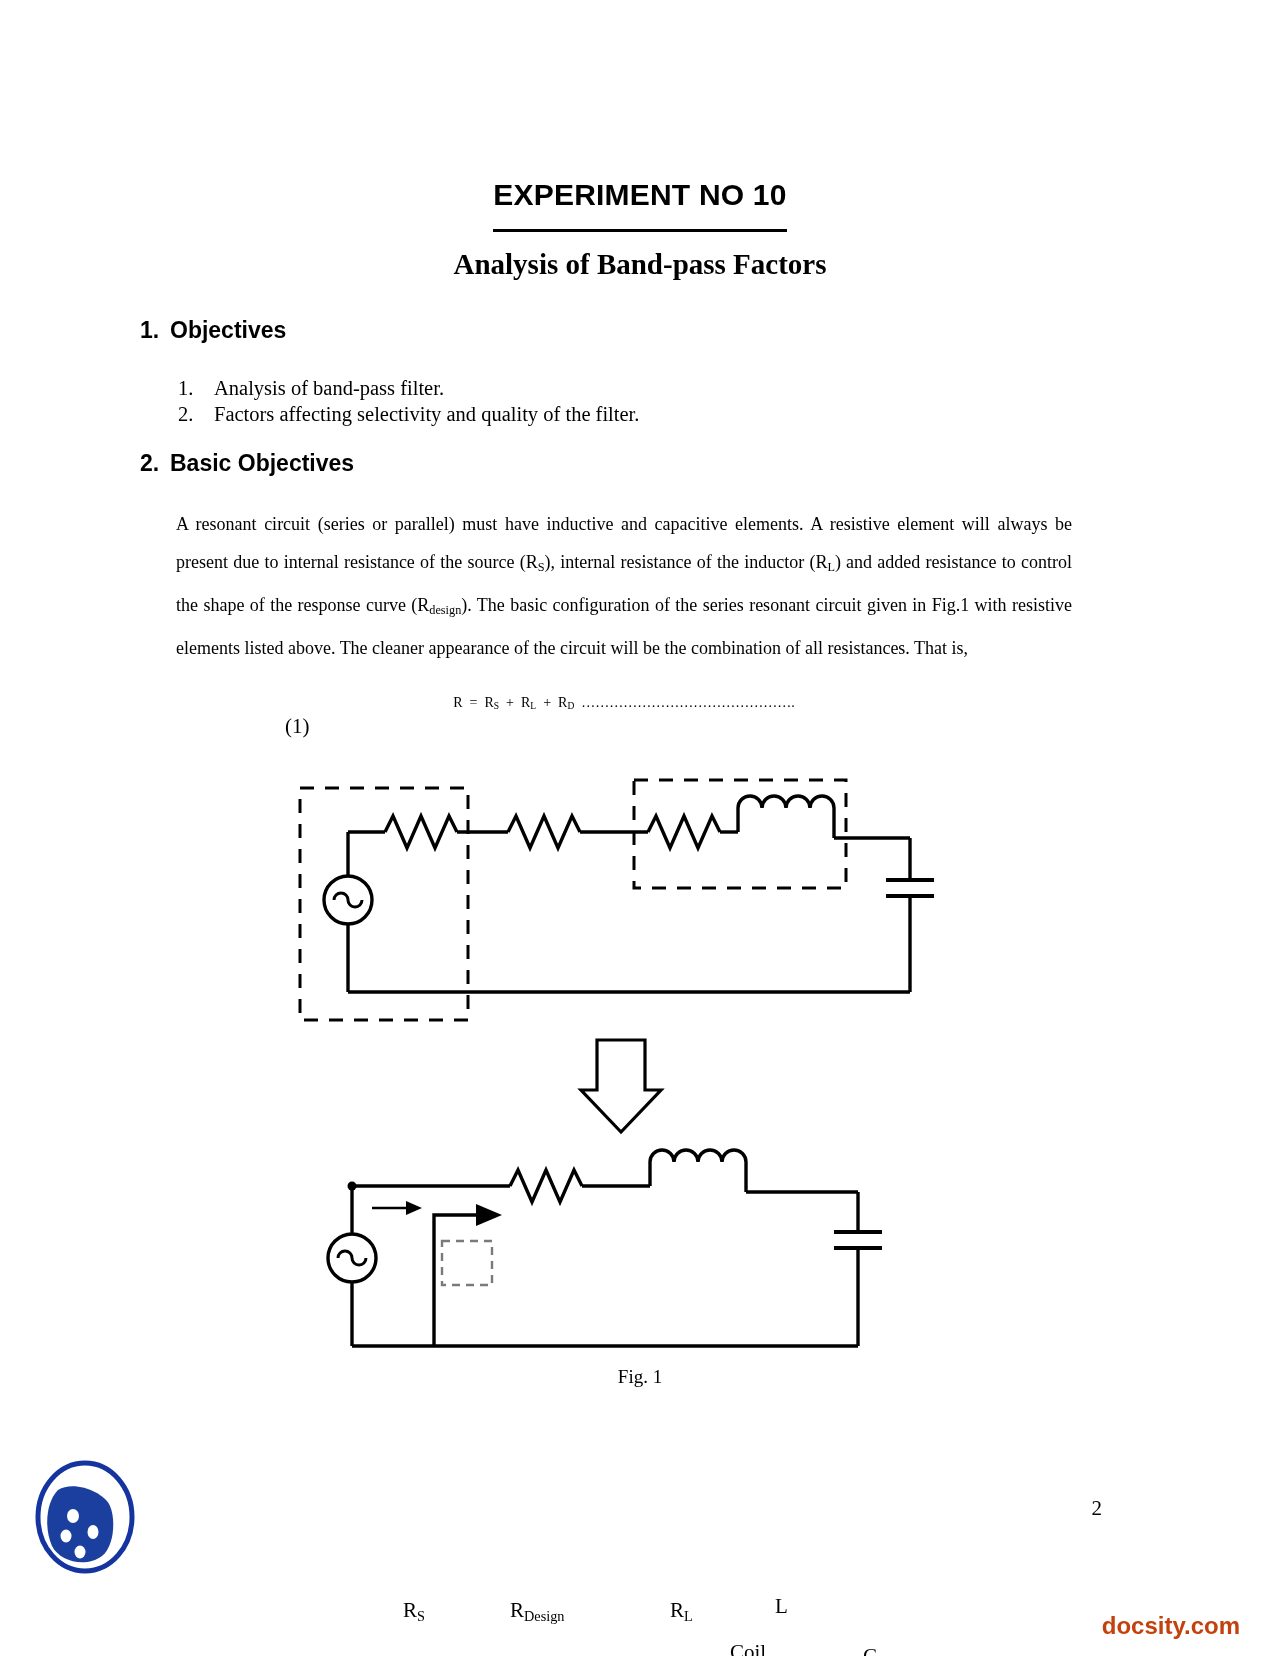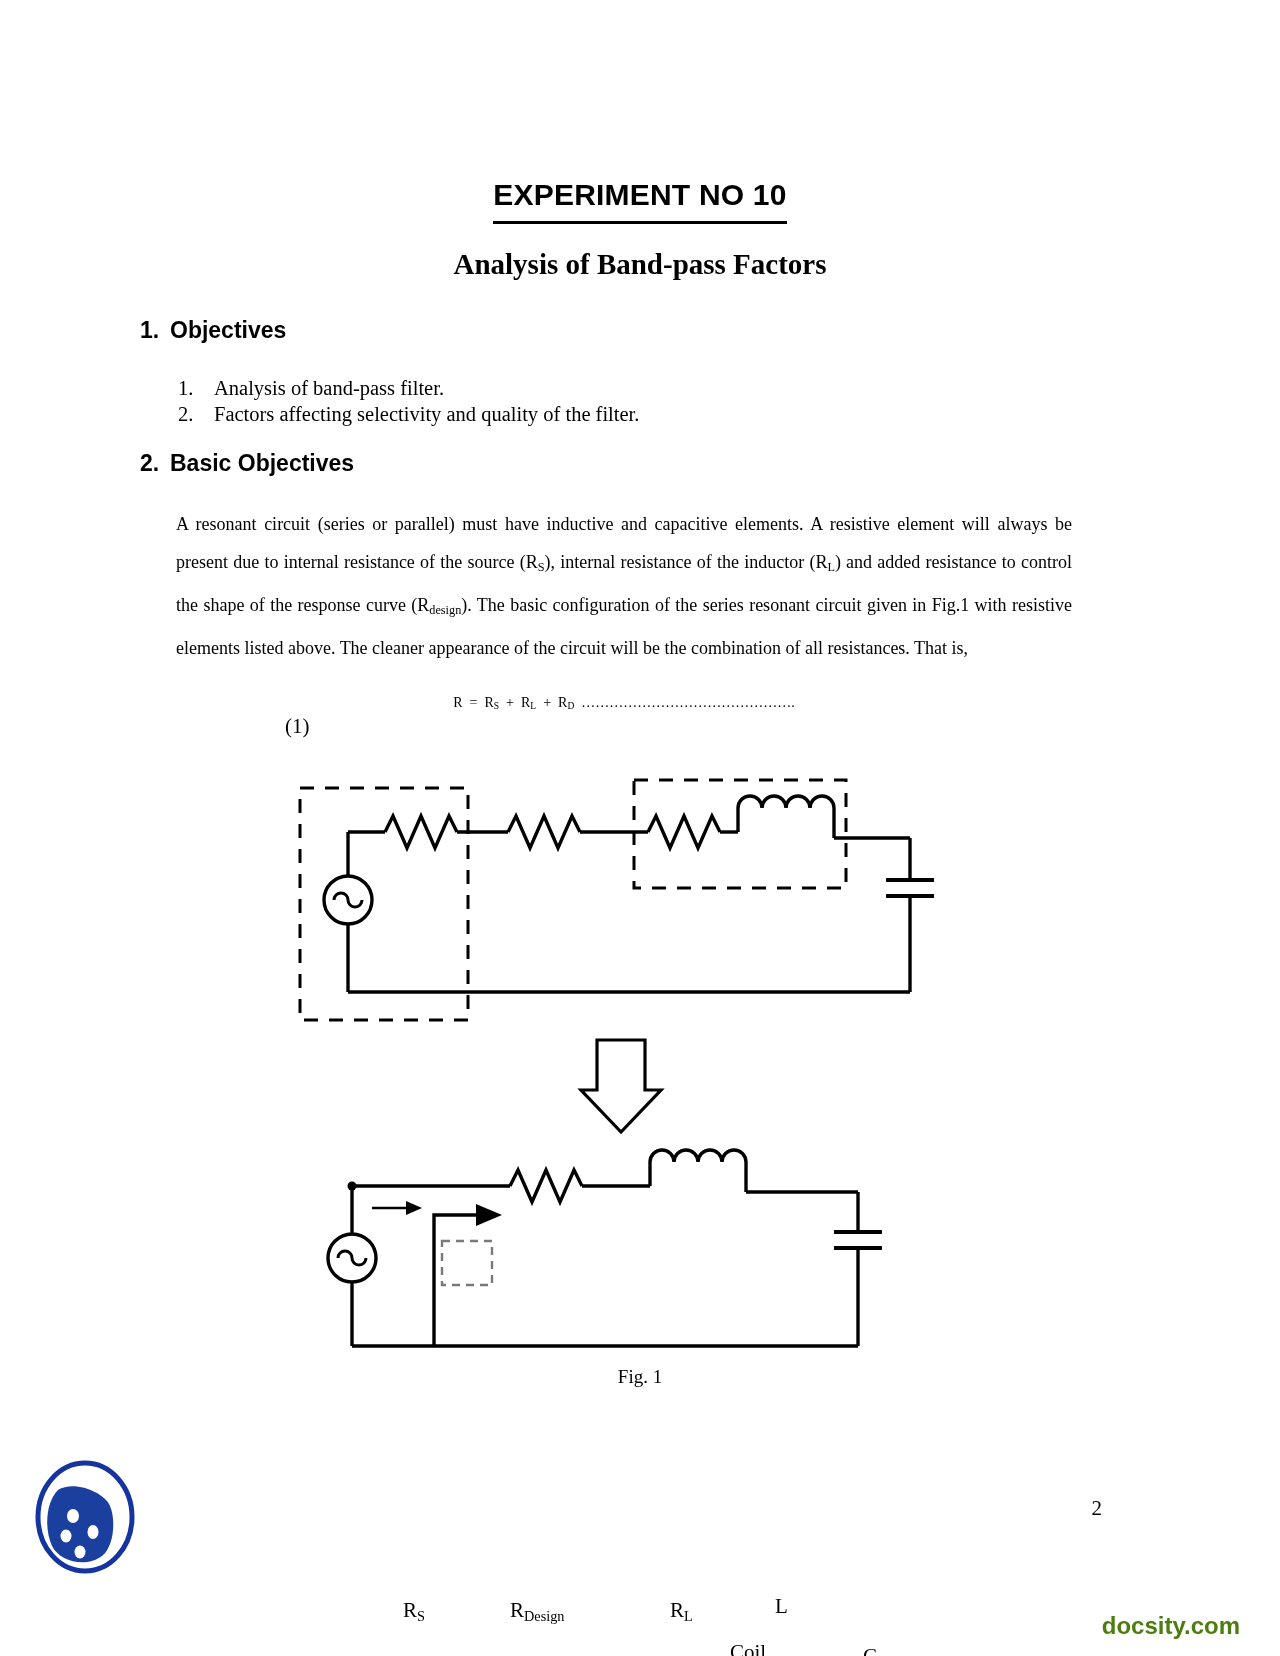--- a/index.html
+++ b/index.html
@@ -29,21 +29,21 @@
     left: 0; top: 178px;
     width: 1280px;
     text-align: center;
     font-family: "Liberation Sans", "DejaVu Sans", sans-serif;
     font-weight: bold;
     font-size: 30px;
     letter-spacing: 0.2px;
   }
   .exp-title span {
     border-bottom: 3px solid #000;
-    padding-bottom: 10px;
+    padding-bottom: 18px;
   }
   .sub-title {
     position: absolute;
     left: 0; top: 248px;
     width: 1280px;
     text-align: center;
     font-family: "Liberation Serif", "DejaVu Serif", serif;
     font-weight: bold;
     font-size: 29px;
   }
@@ -273,15 +273,15 @@
       <ellipse cx="55" cy="59" rx="47" ry="54" fill="#ffffff" stroke="#1534a0" stroke-width="5"></ellipse>
       <path d="M28 32 C16 44 14 70 22 88 C30 104 56 110 72 98 C84 88 86 62 80 48 C74 34 44 22 28 32 Z" fill="#1b3f9e" stroke="none"></path>
       <ellipse cx="43" cy="58" rx="6" ry="7" fill="#ffffff"></ellipse>
       <ellipse cx="36" cy="78" rx="5.5" ry="6.5" fill="#ffffff"></ellipse>
       <ellipse cx="63" cy="74" rx="5.5" ry="7" fill="#ffffff"></ellipse>
       <ellipse cx="50" cy="94" rx="5.5" ry="6.5" fill="#ffffff"></ellipse>
     </svg>
   </div>
 
   <div class="page-num">2</div>
-  <div class="docsity-text" style="color: #4d7c0f;">docsity.com</div>
+  <div class="docsity-text" style="color: #c2410c;">docsity.com</div>
 
 </div>
 
 </body></html>

